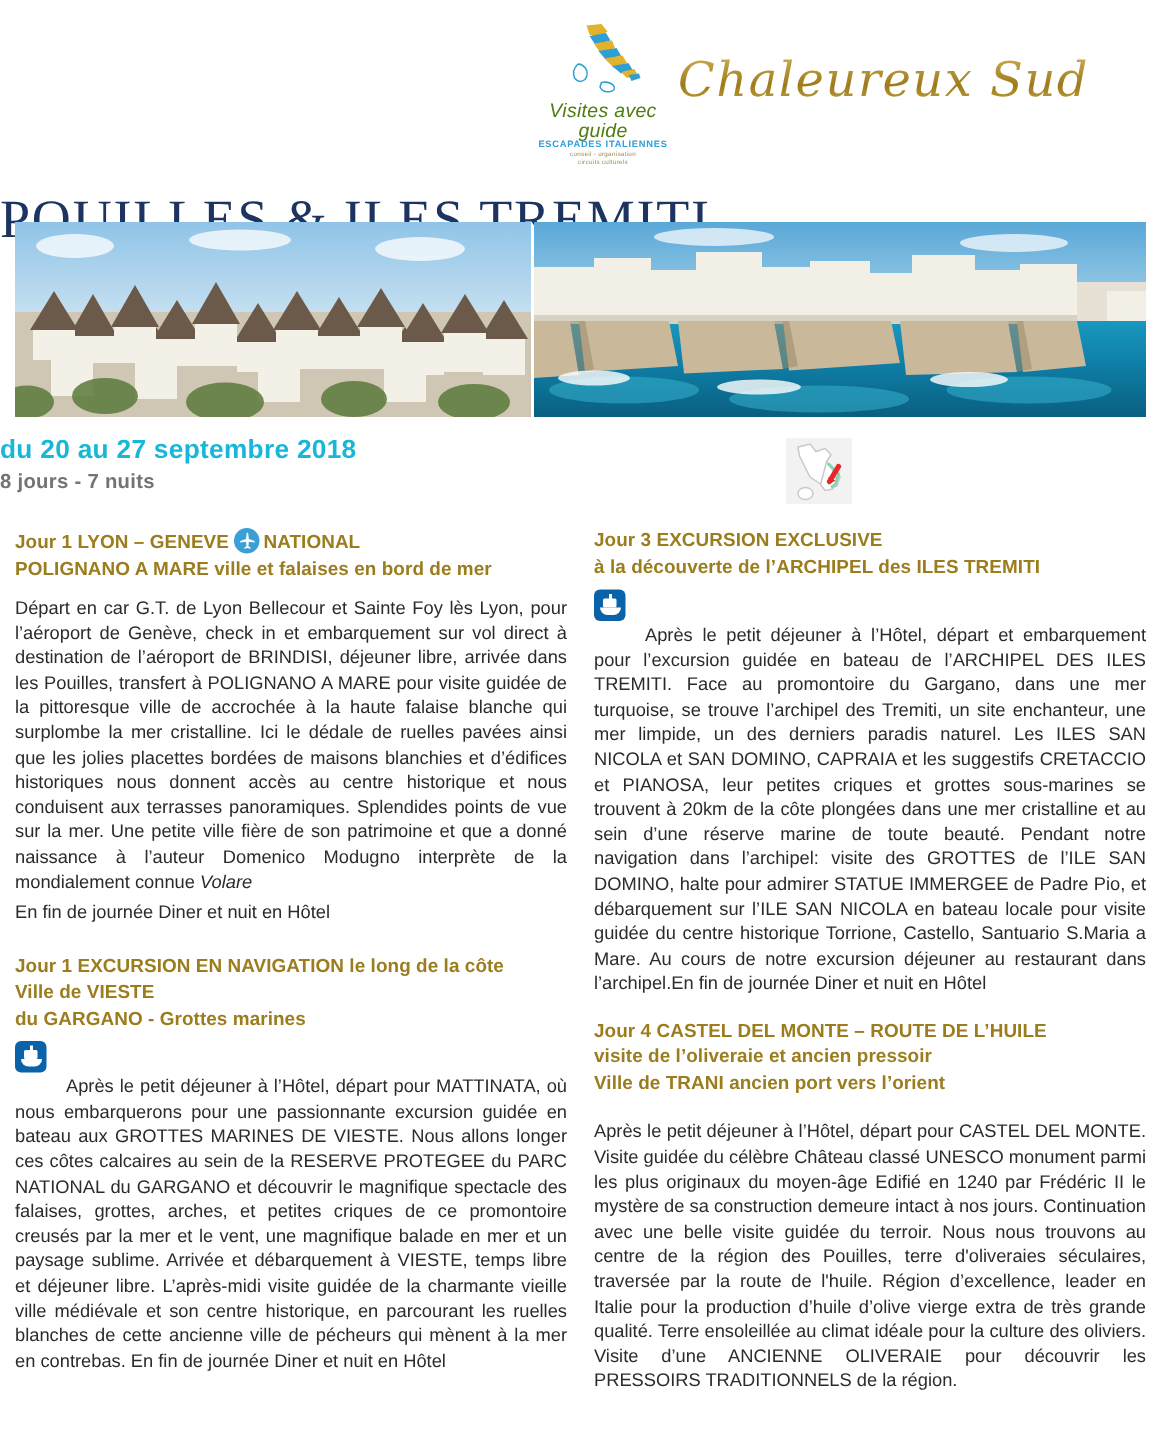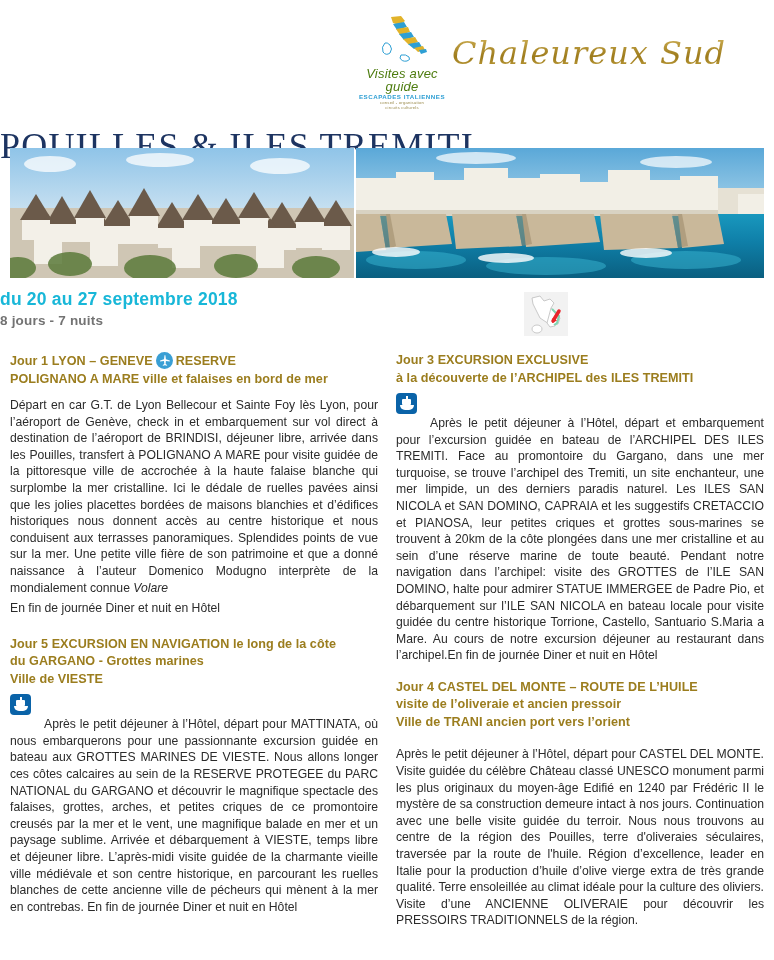--- a/index.html
+++ b/index.html
@@ -354,34 +354,34 @@
 </div>
 
 <div class="columns">
 
   <div class="col">
 
     <div>
       <div class="day-head">
         <span class="ln"><span>Jour 1 LYON – GENEVE</span><span class="icon-plane"><svg width="17" height="17" viewBox="0 0 17 17">
                 <path d="M8.5 3.2 L9.4 3.2 L9.9 7.3 L13.8 8.6 L13.8 9.6 L9.9 9.1 L9.6 12.1 L11.1 13.1 L11.1 13.8 L8.95 13.3 L6.8 13.8 L6.8 13.1 L8.3 12.1 L8.0 9.1 L4.1 9.6 L4.1 8.6 L8.0 7.3 Z" fill="#ffffff"></path>
-              </svg></span><span>RESERVE</span></span>
+              </svg></span><span>NATIONAL</span></span>
         <span class="ln">POLIGNANO A MARE ville et falaises en bord de mer</span>
       </div>
       <div class="body-text"><span>Départ en car G.T. de Lyon Bellecour et Sainte Foy lès Lyon, pour l’aéroport de Genève, check in et embarquement sur  vol direct à destination de l’aéroport de BRINDISI, déjeuner libre, arrivée dans les Pouilles, transfert à POLIGNANO A MARE pour visite guidée de la pittoresque ville de accrochée à la haute falaise blanche qui surplombe la mer cristalline. Ici le dédale de ruelles pavées ainsi que les jolies placettes bordées de maisons blanchies et d’édifices historiques nous donnent accès au centre historique et nous conduisent aux terrasses panoramiques. Splendides points de vue sur la mer. Une petite ville fière de son patrimoine et que a donné naissance à l’auteur Domenico Modugno interprète de la mondialement connue </span><span class="ital">Volare</span></div>
       <div class="body-text tight" style="text-align:left">En fin de journée Diner et nuit en Hôtel</div>
     </div>
 
     <div class="spacer-l"></div>
 
     <div>
       <div class="day-head">
-        <span class="ln">Jour 5 EXCURSION EN NAVIGATION le long de la côte</span>
+        <span class="ln">Jour 1 EXCURSION EN NAVIGATION le long de la côte</span>
+        <span class="ln">Ville de VIESTE</span>
         <span class="ln">du GARGANO - Grottes marines</span>
-        <span class="ln">Ville de VIESTE</span>
       </div>
       <div style="margin-top:6px">
         <span class="icon-boat">
           <span class="mast"></span>
           <span class="cab"></span>
           <span class="hull"></span>
         </span>
       </div>
       <div class="body-text tight"><span class="indent"></span><span>Après le petit déjeuner à l’Hôtel, départ pour MATTINATA, où nous embarquerons pour une passionnante excursion guidée en bateau aux GROTTES MARINES DE VIESTE. Nous allons longer ces côtes calcaires au sein de la RESERVE PROTEGEE  du PARC NATIONAL du GARGANO et découvrir le magnifique spectacle des falaises, grottes, arches, et petites criques de ce promontoire creusés par la mer et le vent, une magnifique balade en mer et un paysage sublime. Arrivée et débarquement à VIESTE,  temps libre et déjeuner libre. L’après-midi visite guidée de la charmante vieille ville médiévale et son centre historique, en parcourant les ruelles blanches  de cette ancienne ville de pécheurs qui mènent à la mer en contrebas. En fin de journée Diner et nuit en Hôtel</span></div>
     </div>

